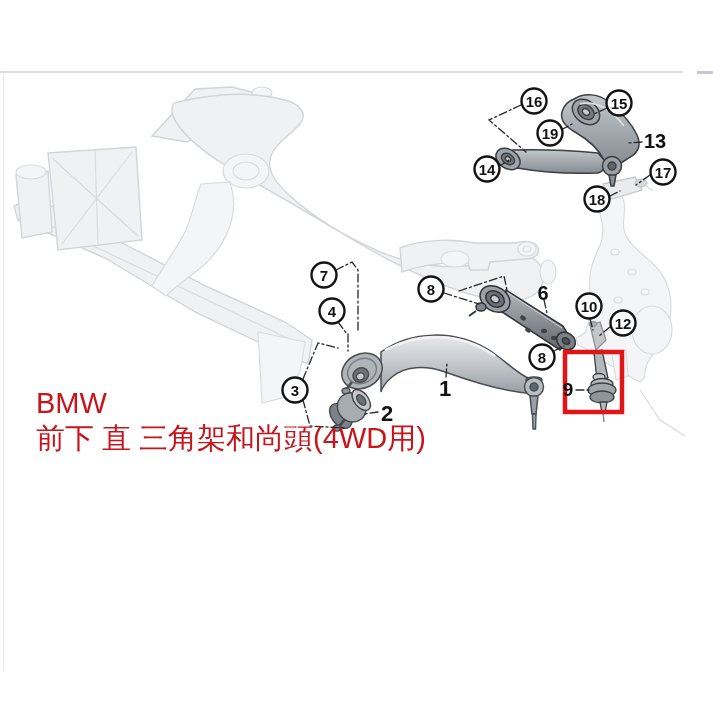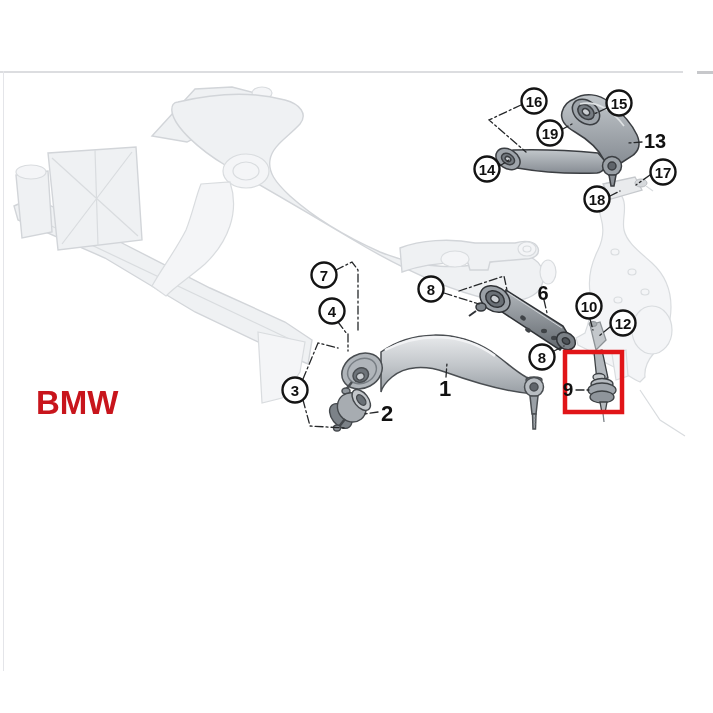--- a/index.html
+++ b/index.html
@@ -7,22 +7,22 @@
          font-family:"Liberation Sans",sans-serif;padding-left:39px;}
   .top-rule{position:absolute;top:71px;left:0;width:683px;height:2px;background:#dcdde0;}
   .top-rule-right{position:absolute;top:71px;left:697px;width:16px;height:3px;background:#c7c8cb;}
   .left-rule{position:absolute;top:71px;left:3px;width:1px;height:600px;background:#e4e5e9;}
   svg{position:absolute;left:0;top:0;}
   .leader{fill:none;stroke:#26282a;stroke-width:1.3;stroke-dasharray:8 3 2 3;stroke-linecap:round;}
   .co-circle{fill:#ffffff;stroke:#141414;stroke-width:2.4;}
   .co-num{font-family:"Liberation Sans",sans-serif;font-weight:bold;font-size:15px;
           text-anchor:middle;fill:#111;}
   .part-num{font-family:"Liberation Sans",sans-serif;font-weight:bold;text-anchor:middle;fill:#111;}
-  .annotation{position:absolute;left:36px;top:386px;font-size:33px;line-height:34.5px;
-              font-weight:700;white-space:nowrap;}
+  .annotation{position:absolute;left:36px;top:386px;font-size:29px;line-height:34.5px;
+              font-weight:400;white-space:nowrap;}
   .faint{fill:#eff1f3;stroke:#d2d5d9;stroke-width:1.4;}
   .faint2{fill:#f4f5f7;stroke:#d9dcdf;stroke-width:1.2;}
   .fline{fill:none;stroke:#d9dcdf;stroke-width:1.2;}
 </style>
 </head>
 <body>
 
 <div class="stage">
   <div class="top-rule"></div>
   <div class="top-rule-right"></div>
@@ -254,14 +254,15 @@
         <text x="655" y="148" class="part-num" font-size="20">13</text>
         <text x="543" y="300" class="part-num" font-size="20">6</text>
         <text x="445" y="396" class="part-num" font-size="22">1</text>
         <text x="387" y="421" class="part-num" font-size="22">2</text>
         <text x="568" y="396" class="part-num" font-size="19">9</text>
       </g>
   </svg>
 
   <div class="annotation" id="annotation" style="color: rgb(200, 21, 28);">
     <div>BMW</div>
+    <div>前下 直 三角架和尚頭(4WD用)</div>
   </div>
 </div>
 
 </body></html>

